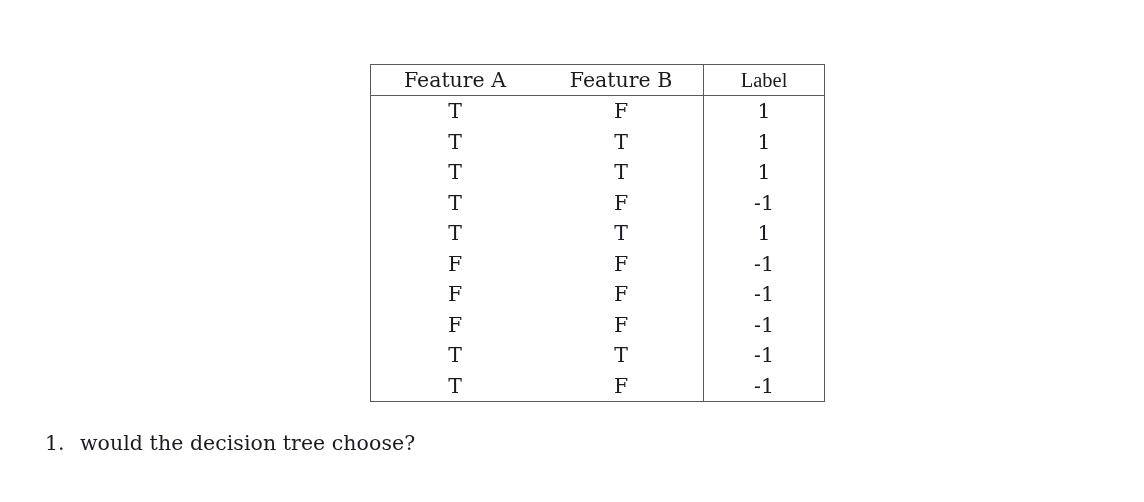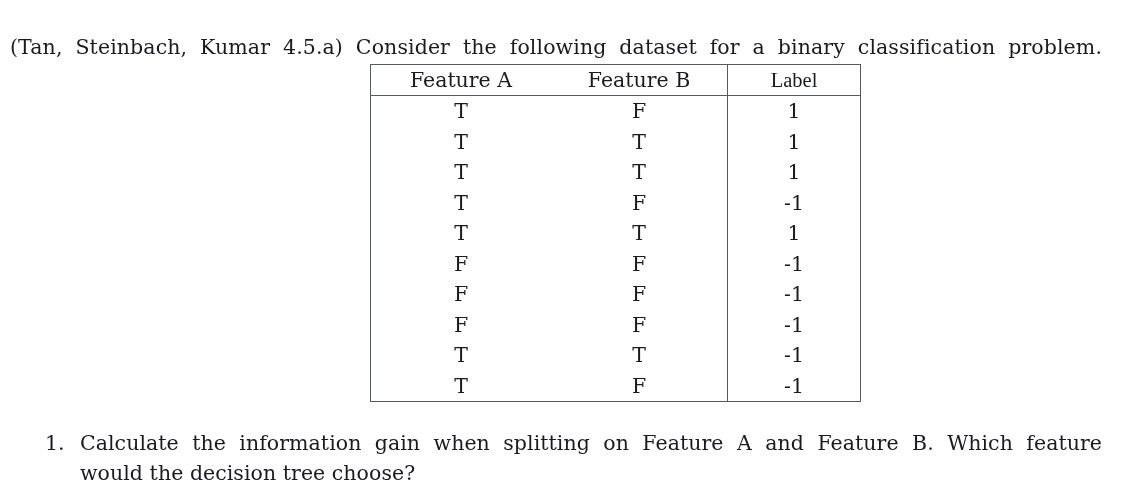--- a/index.html
+++ b/index.html
@@ -53,21 +53,21 @@
   table.dataset th,
   table.dataset td {
     border: 0;
     text-align: center;
     font-weight: normal;
     padding: 0;
   }
   table.dataset thead th {
     height: 30px;
     vertical-align: middle;
-    padding: 0 22px;
+    padding: 0 16px;
     border-top: 1.4px solid #555a60;
     border-bottom: 1.4px solid #555a60;
   }
   table.dataset thead th.col-a {
     border-left: 1.4px solid #555a60;
     width: 136px;
   }
   table.dataset thead th.col-b {
     width: 132px;
     text-align: center;
@@ -129,21 +129,20 @@
     display: block;
     text-align: left;
     white-space: nowrap;
   }
 </style>
 </head>
 <body>
 
 <div class="page">
 
-  <p class="intro">(Tan, Steinbach, Kumar 4.5.a) Consider the following dataset for a binary classification problem.</p>
 
   <div class="table-wrap">
     <table class="dataset">
       <thead>
         <tr>
           <th class="col-a">Feature A</th>
           <th class="col-b">Feature B</th>
           <th class="col-label">Label</th>
         </tr>
       </thead>
@@ -199,19 +198,18 @@
           <td class="col-label">-1</td>
         </tr>
       </tbody>
     </table>
   </div>
 
   <ol class="question-list" style="list-style:none;margin:0;padding:0;">
     <li class="question-item">
       <span class="question-marker">1.</span>
       <span class="question-text">
-        <span class="question-line-1">Calculate the information gain when splitting on Feature A and Feature B. Which feature</span>
         <span class="question-line-2">would the decision tree choose?</span>
       </span>
     </li>
   </ol>
 
 </div>
 
 </body></html>

